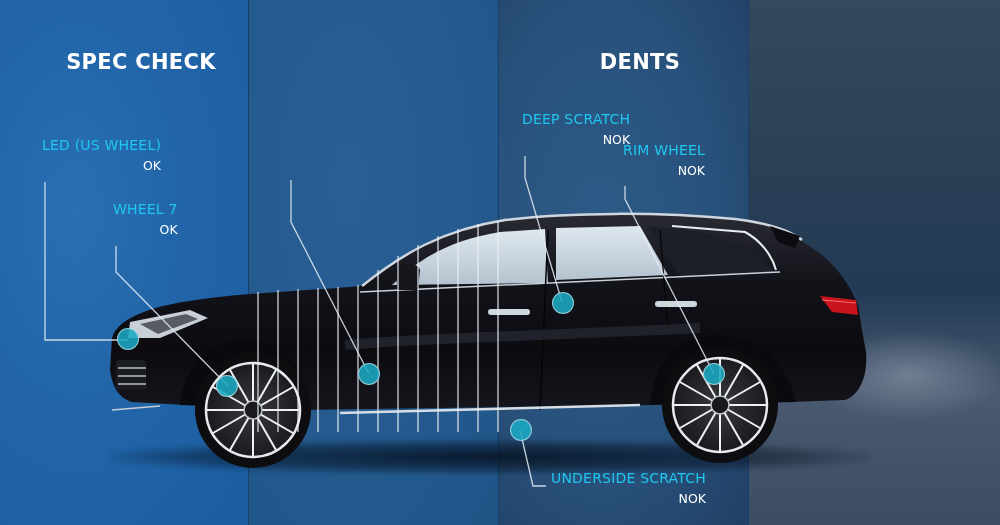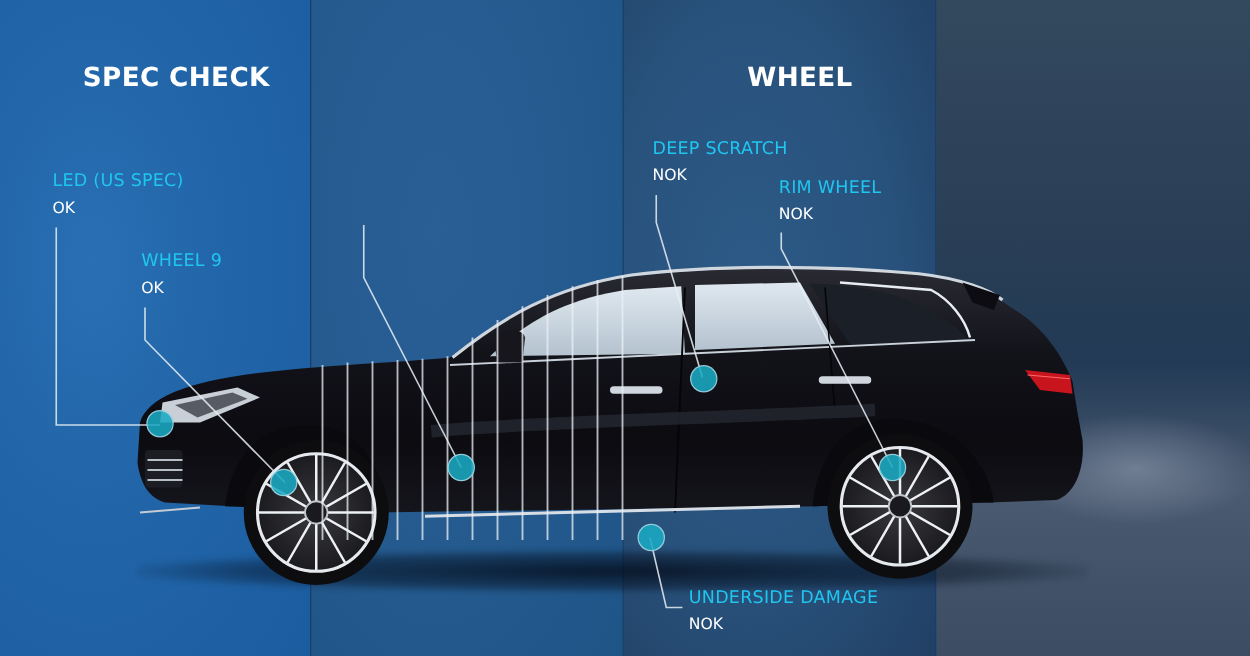--- a/index.html
+++ b/index.html
@@ -36,21 +36,21 @@
     position: absolute; left: 110px; top: 440px; width: 760px; height: 34px;
     background: radial-gradient(ellipse at center, rgba(5,15,30,0.85) 0%, rgba(5,15,30,0.4) 55%, rgba(5,15,30,0) 75%);
     filter: blur(2px);
   }
 
   .car { position: absolute; left: 0; top: 0; }
 
   
   .lbl { position: absolute; }
   .lbl-title { color: #1fc6f0; font-weight: normal; font-size: 14px; letter-spacing: 0.2px; white-space: nowrap; }
-  .lbl-value { color: #ffffff; font-size: 12.5px; margin-top: 5px; white-space: nowrap; }
+  .lbl-value { color: #ffffff; font-size: 12.5px; margin-top: 5px; white-space: nowrap; text-align: right; }
 
   .marker {
     position: absolute; width: 22px; height: 22px; border-radius: 50%;
     background: rgba(26,170,195,0.88); border: 1.5px solid rgba(200,225,235,0.7);
     box-sizing: border-box; transform: translate(-50%,-50%);
     cursor: pointer;
   }
   svg.leaders { position: absolute; left: 0; top: 0; pointer-events: none; }
 </style>
 </head>
@@ -60,21 +60,21 @@
 
   <div class="col col-1"></div>
   <div class="col col-2"></div>
   <div class="col col-3"></div>
   <div class="col col-4"></div>
   <div class="divider" style="left:248px"></div>
   <div class="divider" style="left:498px"></div>
   <div class="divider" style="left:748px"></div>
 
   <div class="heading" style="left:0">SPEC CHECK</div>
-  <div class="heading" style="left:499px">WHEEL</div>
+  <div class="heading" style="left:499px">DENTS</div>
 
   <div class="floor-shadow"></div>
 
   <svg class="car" width="1000" height="525" viewBox="0 0 1000 525">
     <defs>
       <linearGradient id="bodyGrad" x1="0" y1="0" x2="0" y2="1">
         <stop offset="0" stop-color="#2a2a33"></stop>
         <stop offset="0.35" stop-color="#121219"></stop>
         <stop offset="0.7" stop-color="#0b0b10"></stop>
         <stop offset="1" stop-color="#15151c"></stop>
@@ -201,33 +201,33 @@
   </svg>
 
   <div class="marker" style="left:128px; top:339px"></div>
   <div class="marker" style="left:227px; top:386px"></div>
   <div class="marker" style="left:369px; top:374px"></div>
   <div class="marker" style="left:563px; top:303px"></div>
   <div class="marker" style="left:714px; top:374px"></div>
   <div class="marker" style="left:521px; top:430px"></div>
 
   <div class="lbl" style="left:42px; top:137px">
-    <div class="lbl-title">LED (US SPEC)</div>
+    <div class="lbl-title">LED (US WHEEL)</div>
     <div class="lbl-value">OK</div>
   </div>
   <div class="lbl" style="left:113px; top:201px">
-    <div class="lbl-title">WHEEL 9</div>
+    <div class="lbl-title">WHEEL 7</div>
     <div class="lbl-value">OK</div>
   </div>
   <div class="lbl" style="left:522px; top:111px">
     <div class="lbl-title">DEEP SCRATCH</div>
     <div class="lbl-value">NOK</div>
   </div>
   <div class="lbl" style="left:623px; top:142px">
     <div class="lbl-title">RIM WHEEL</div>
     <div class="lbl-value">NOK</div>
   </div>
   <div class="lbl" style="left:551px; top:470px">
-    <div class="lbl-title">UNDERSIDE DAMAGE</div>
+    <div class="lbl-title">UNDERSIDE SCRATCH</div>
     <div class="lbl-value">NOK</div>
   </div>
 
 </div>
 
 </body></html>

